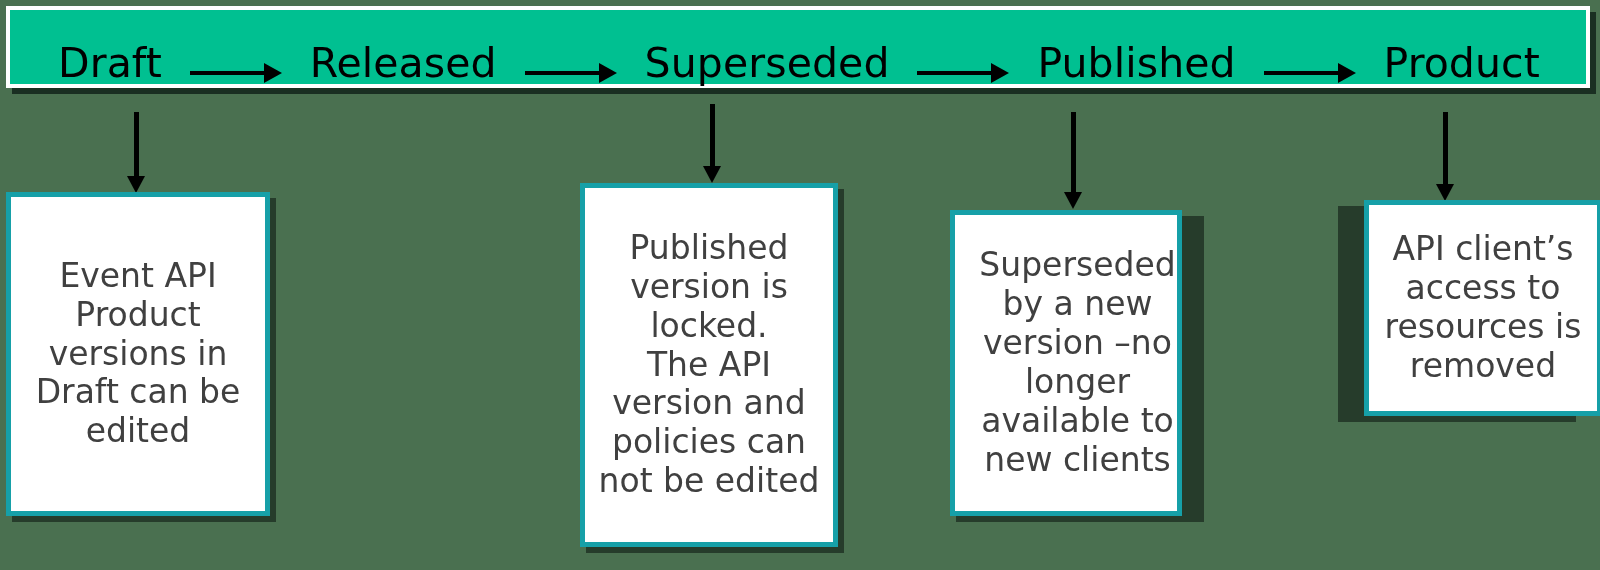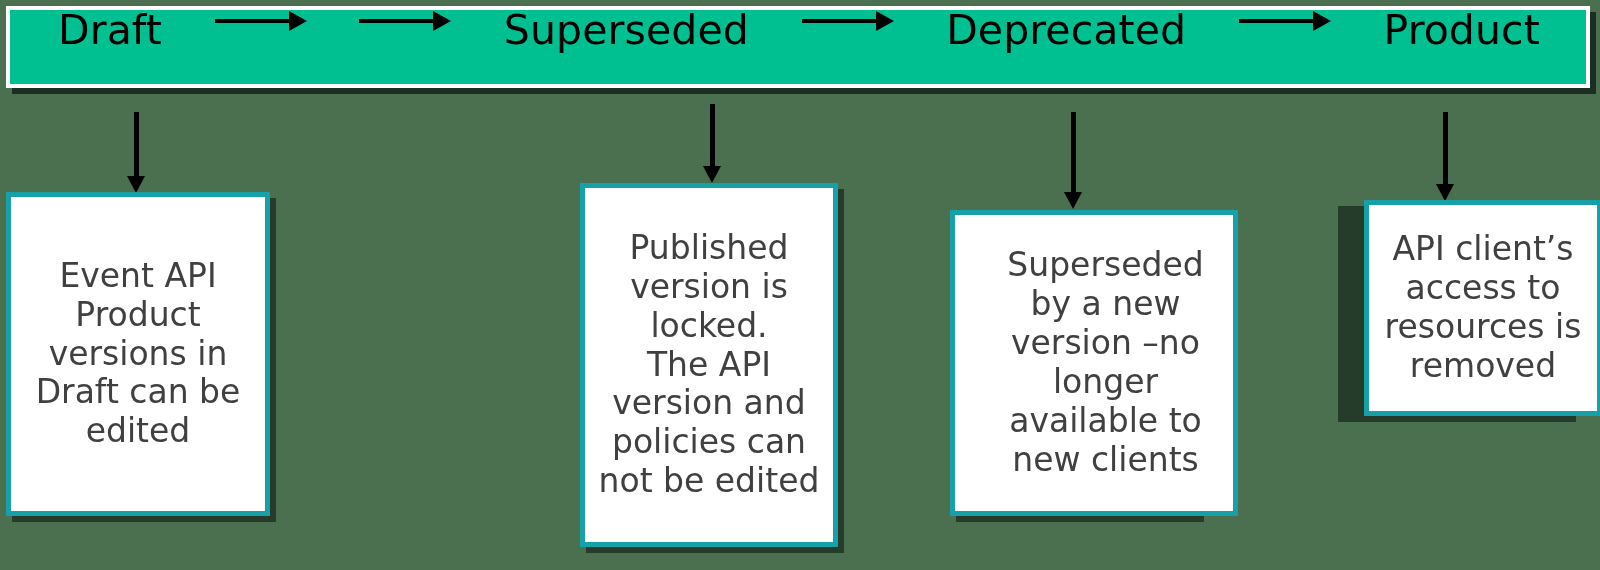--- a/index.html
+++ b/index.html
@@ -40,21 +40,21 @@
     background: #ffffff;
     box-sizing: border-box;
     padding: 4px;
   }
   .banner {
     width: 100%;
     height: 100%;
     background: #00c091;
     box-sizing: border-box;
     display: flex;
-    align-items: flex-start;
+    align-items: flex-end;
     justify-content: space-between;
     padding: 0 46px 0 48px;
   }
   .stage-label {
     color: #000000;
     font-size: 41px;
     line-height: 1;
     white-space: nowrap;
     letter-spacing: 0.1px;
   }
@@ -138,34 +138,35 @@
   <div class="banner-outer">
     <div class="banner">
 
       <span class="stage-label">Draft</span>
 
       <span class="h-arrow">
         <span class="shaft"></span>
         <span class="head"></span>
       </span>
 
+      <span class="stage-label">Released</span>
 
       <span class="h-arrow">
         <span class="shaft"></span>
         <span class="head"></span>
       </span>
 
       <span class="stage-label">Superseded</span>
 
       <span class="h-arrow">
         <span class="shaft"></span>
         <span class="head"></span>
       </span>
 
-      <span class="stage-label">Deprecated</span>
+      <span class="stage-label">Published</span>
 
       <span class="h-arrow">
         <span class="shaft"></span>
         <span class="head"></span>
       </span>
 
       <span class="stage-label">Product</span>
 
     </div>
   </div>
@@ -195,21 +196,21 @@
     <div class="txt">Event API Product versions in Draft can be edited</div>
   </div>
 
   <div class="callout-shadow" style="left:586px; top:189px; width:258px; height:364px;"></div>
   <div class="callout" style="left:580px; top:183px; width:258px; height:364px;">
     <div class="txt">Published version is locked.
 The API version and policies can not be edited</div>
   </div>
 
   <div class="callout-shadow" style="left:956px; top:216px; width:248px; height:306px;"></div>
-  <div class="callout" style="left:950px; top:210px; width:288px; height:306px;padding-left:23px;">
+  <div class="callout" style="left:950px; top:210px; width:232px; height:306px;padding-left:23px;">
     <div class="txt">Superseded by a new version –no longer available to new clients</div>
   </div>
 
   <div class="callout-shadow" style="left:1338px; top:206px; width:238px; height:216px;"></div>
   <div class="callout" style="left:1364px; top:200px; width:238px; height:216px;">
     <div class="txt">API client’s access to resources is removed</div>
   </div>
 
 </div>
 

